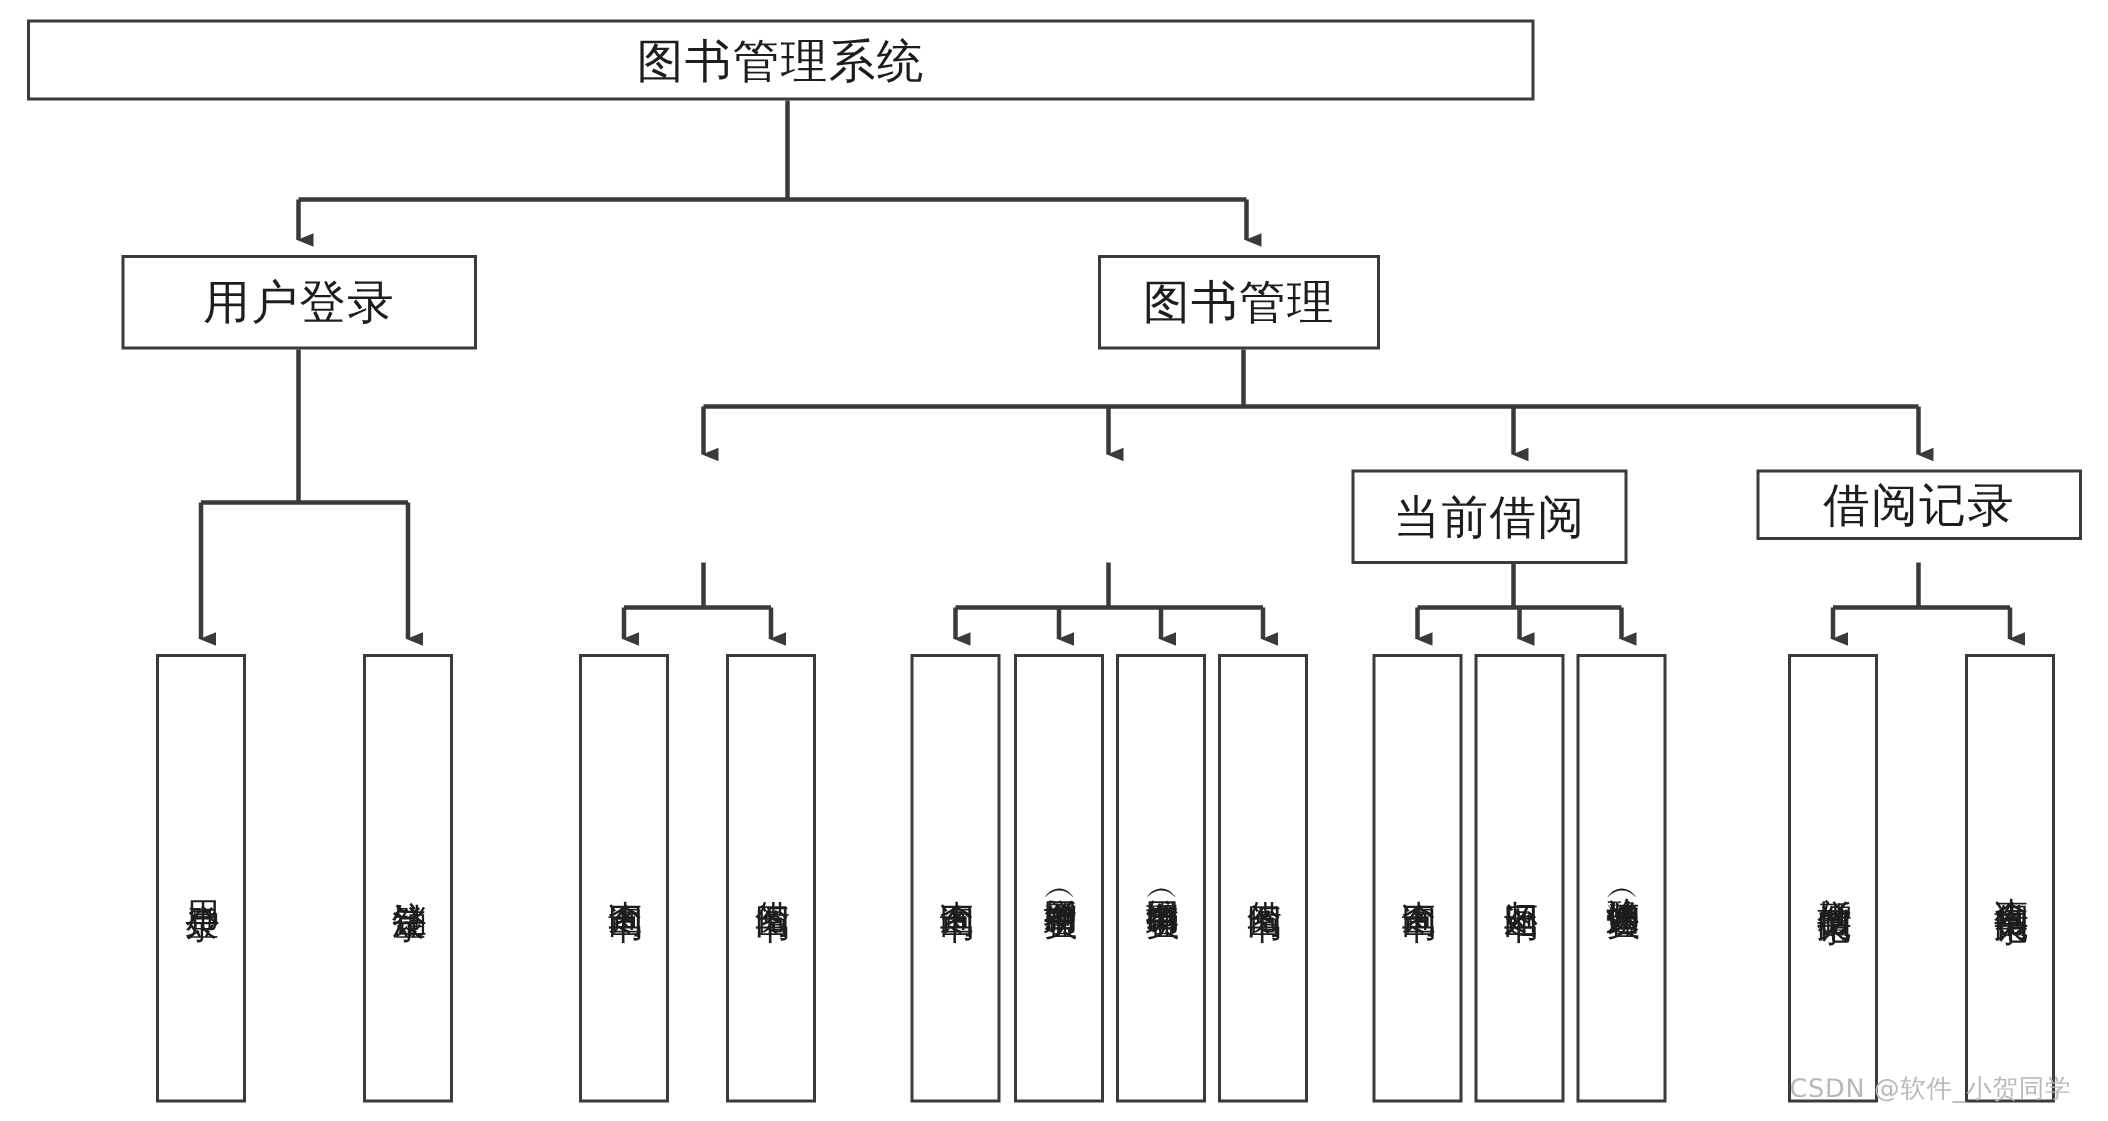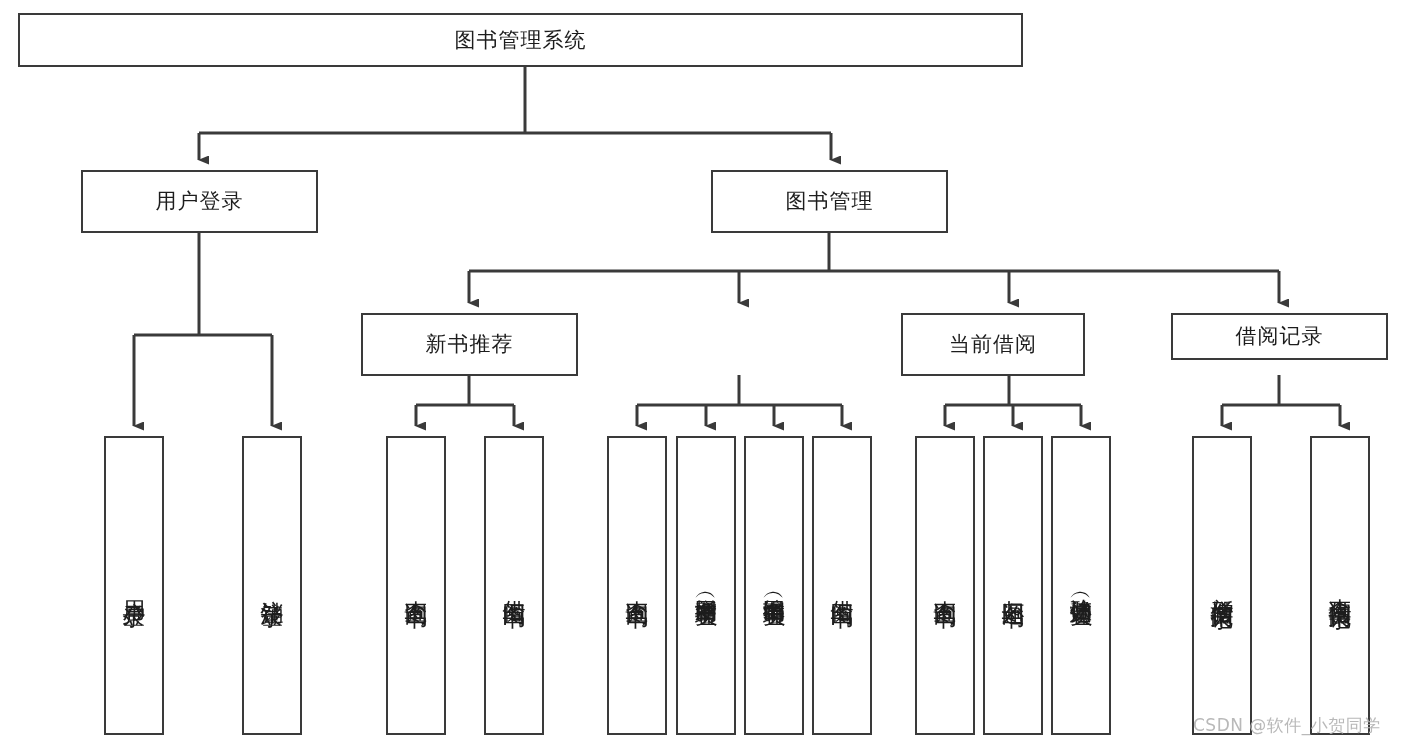--- a/index.html
+++ b/index.html
@@ -32,21 +32,21 @@
     background: #ffffff;
     border: 2px solid #3a3a3a;
     display: flex;
     align-items: center;
     justify-content: center;
     color: #1d1d1d;
   }
   .node.level0,
   .node.level1,
   .node.level2 {
-    font-size: 21px;
+    font-size: 31px;
     letter-spacing: 1px;
     line-height: 1;
     font-family: Liberation Serif, serif;
   }
   .node.leaf {
     padding-top: 6px;
     padding-bottom: 6px;
     align-items: center;
     justify-content: center;
   }
@@ -130,27 +130,24 @@
     </g>
   </svg>
 
   <div class="node level0" style="left:18px; top:13px; width:1005px; height:54px;">
     <span class="label-h">图书管理系统</span>
   </div>
 
   <div class="node level1" style="left:81px; top:170px; width:237px; height:63px;">
     <span class="label-h">用户登录</span>
   </div>
-  <div class="node level1" style="left:711px; top:170px; width:237px; height:63px;">
+  <div class="node level1" style="left:732px; top:170px; width:188px; height:63px;">
     <span class="label-h">图书管理</span>
   </div>
 
-  <div class="node level2" style="left:361px; top:313px; width:217px; height:63px;">
-    <span class="label-h">新书推荐</span>
-  </div>
   <div class="node level2" style="left:901px; top:313px; width:184px; height:63px;">
     <span class="label-h">当前借阅</span>
   </div>
   <div class="node level2" style="left:1171px; top:313px; width:217px; height:47px;">
     <span class="label-h">借阅记录</span>
   </div>
 
   <div class="node leaf" style="left:104px; top:436px; width:60px; height:299px;">
     <span class="label-v">用户登录</span>
   </div>

